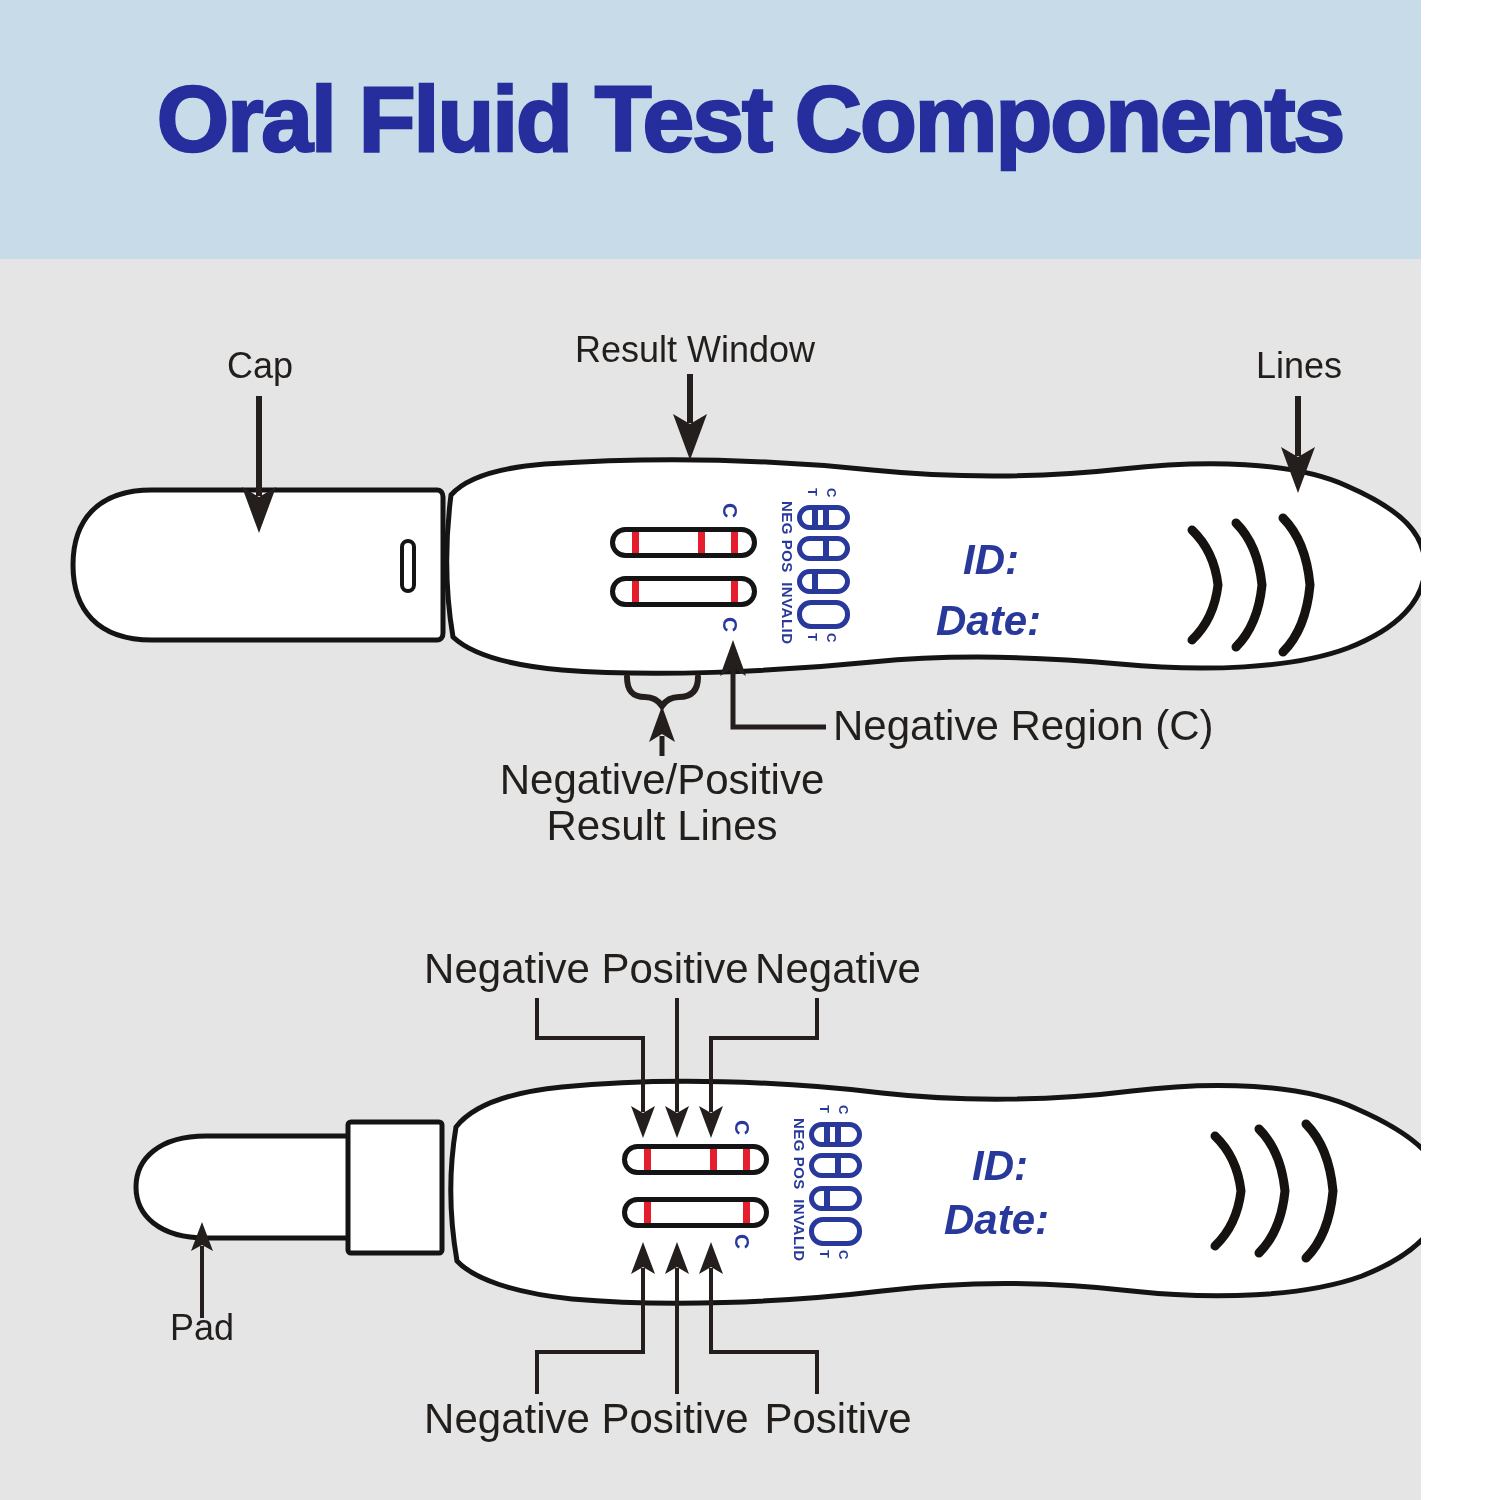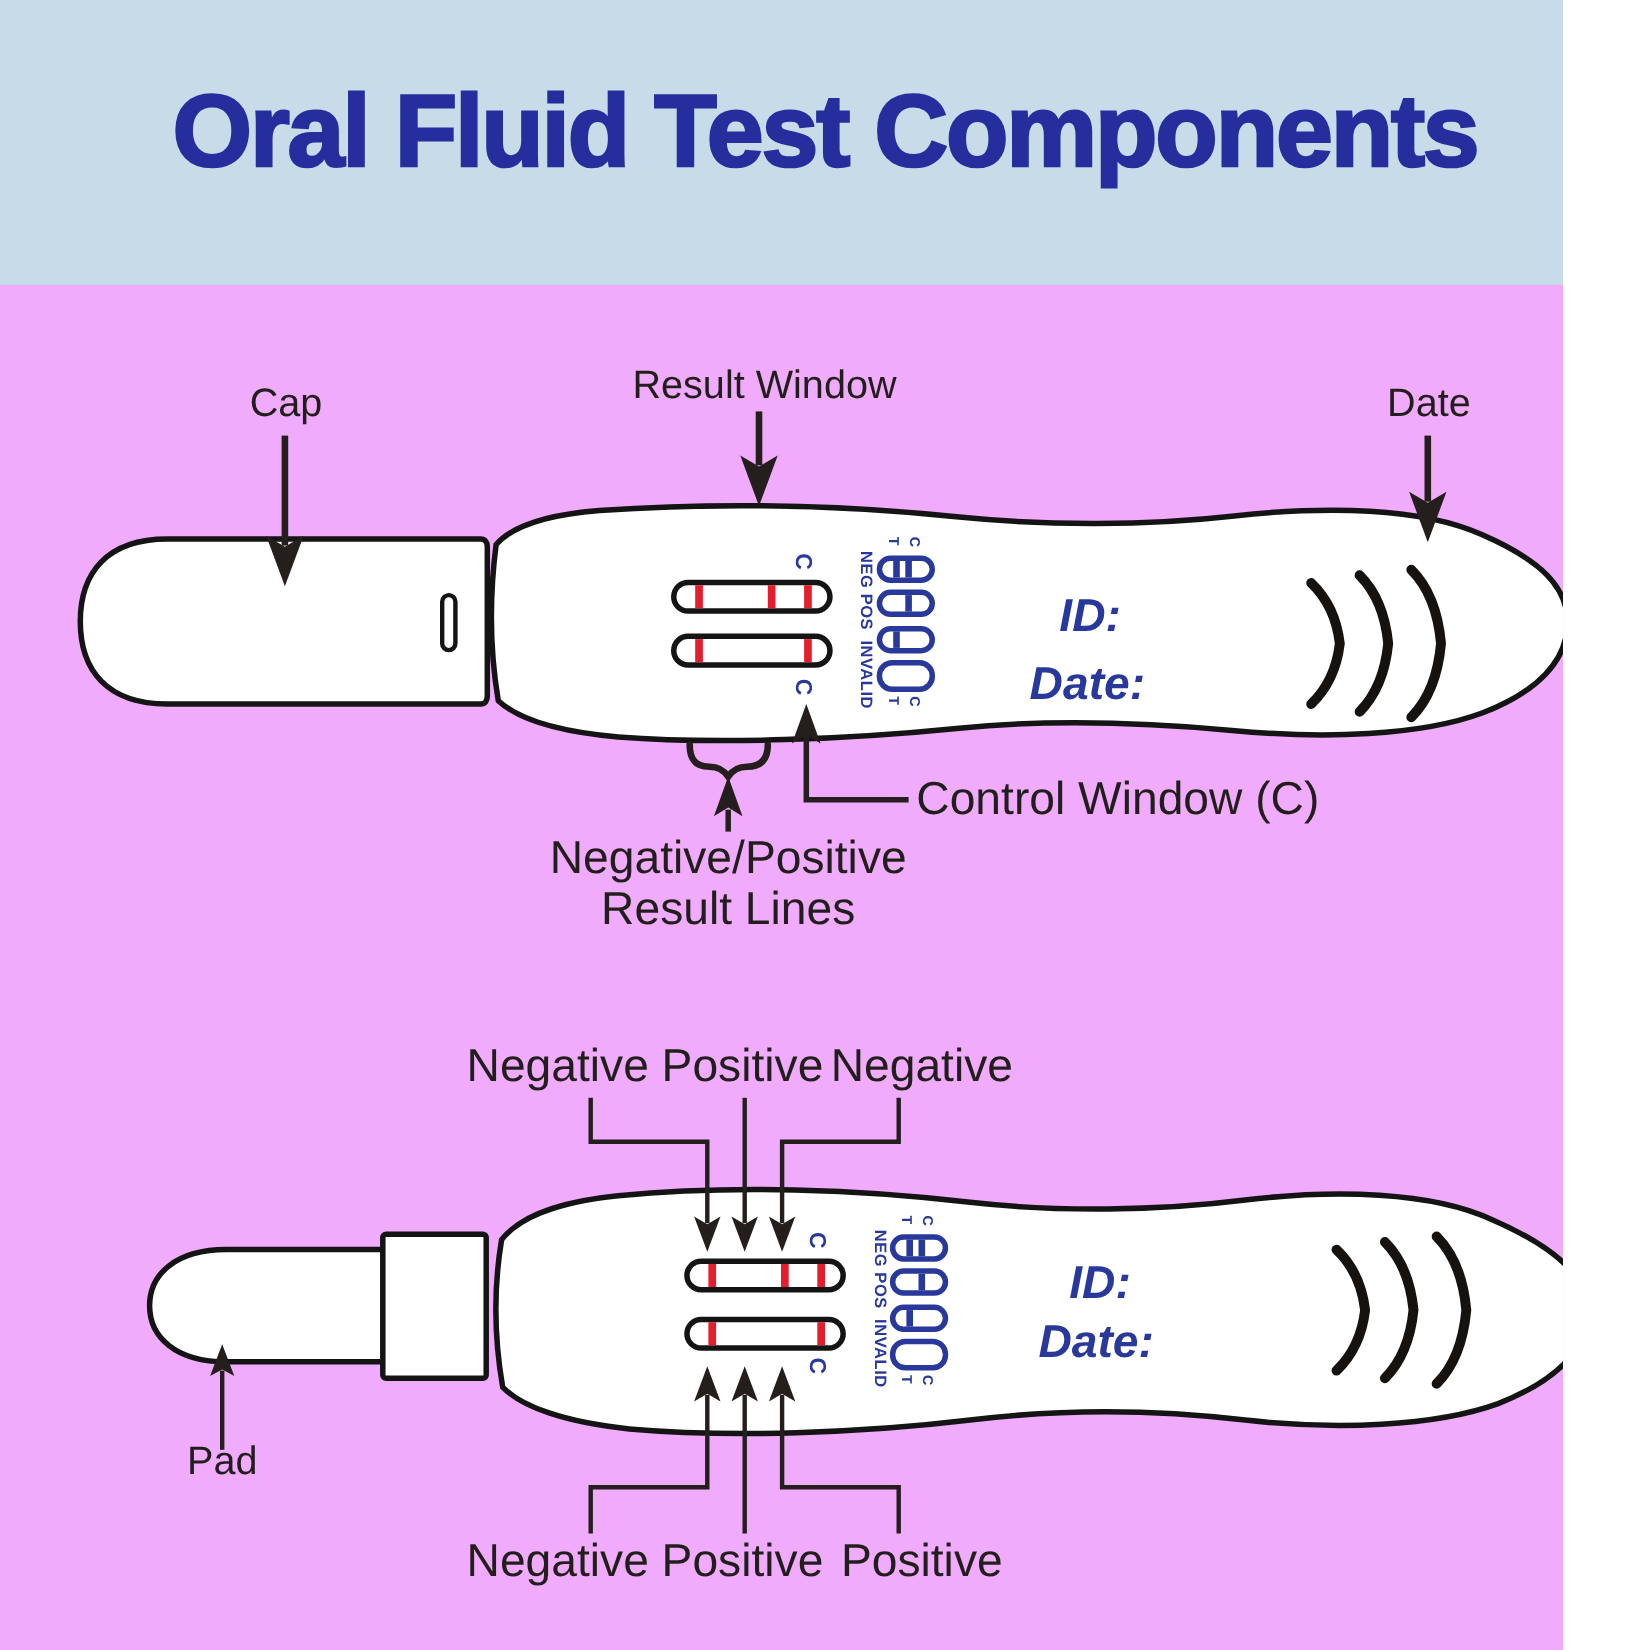--- a/index.html
+++ b/index.html
@@ -1,16 +1,16 @@
 <!DOCTYPE html>
 <html><head>
 <meta charset="utf-8">
 <style>
   html,body{margin:0;padding:0;background:#ffffff;}
-  .stage{position:relative;width:1421px;height:1500px;background:#f0abfc;
+  .stage{position:relative;width:1421px;height:1500px;background:#e5e5e5;
          font-family:"Liberation Sans",sans-serif;overflow:hidden;}
   .hdr{position:absolute;left:0;top:0;width:1500px;height:259px;background:#c7dbe9;}
   .title{position:absolute;top:66px;left:50%;transform:translateX(-50%);
          font-size:93px;font-weight:bold;color:#252e9c;letter-spacing:-2px;
          -webkit-text-stroke:2.5px #252e9c;white-space:nowrap;}
   svg.art{position:absolute;left:0;top:0;}
   .lbl{position:absolute;color:#221e1b;font-size:42px;white-space:nowrap;line-height:1.1;}
   .big{font-size:36px;}
   .ctr{transform:translateX(-50%);}
   .strip{position:absolute;width:147px;height:31px;background:#fff;border:5px solid #141414;
@@ -183,22 +183,22 @@
   </div>
   <div class="pill tall" style="left:809px;top:1217px"></div>
   <div class="vrot tc" style="left:831px;top:1250px">T</div>
   <div class="vrot tc" style="left:850px;top:1250px">C</div>
 
   <div class="blueit" style="left:972px;top:1142px">ID:</div>
   <div class="blueit" style="left:944px;top:1196px">Date:</div>
 
   <div class="lbl big ctr" style="left:260px;top:346px">Cap</div>
   <div class="lbl big ctr" style="left:695px;top:330px">Result Window</div>
-  <div class="lbl big ctr" style="left:1299px;top:346px">Date</div>
-  <div class="lbl" style="left:833px;top:703px">Control Window (C)</div>
+  <div class="lbl big ctr" style="left:1299px;top:346px">Lines</div>
+  <div class="lbl" style="left:833px;top:703px">Negative Region (C)</div>
   <div class="lbl ctr" style="left:662px;top:757px">Negative/Positive</div>
   <div class="lbl ctr" style="left:662px;top:803px">Result Lines</div>
 
   <div class="lbl ctr" style="left:507px;top:946px">Negative</div>
   <div class="lbl ctr" style="left:675px;top:946px">Positive</div>
   <div class="lbl ctr" style="left:838px;top:946px">Negative</div>
 
   <div class="lbl ctr" style="left:507px;top:1396px">Negative</div>
   <div class="lbl ctr" style="left:675px;top:1396px">Positive</div>
   <div class="lbl ctr" style="left:838px;top:1396px">Positive</div>

